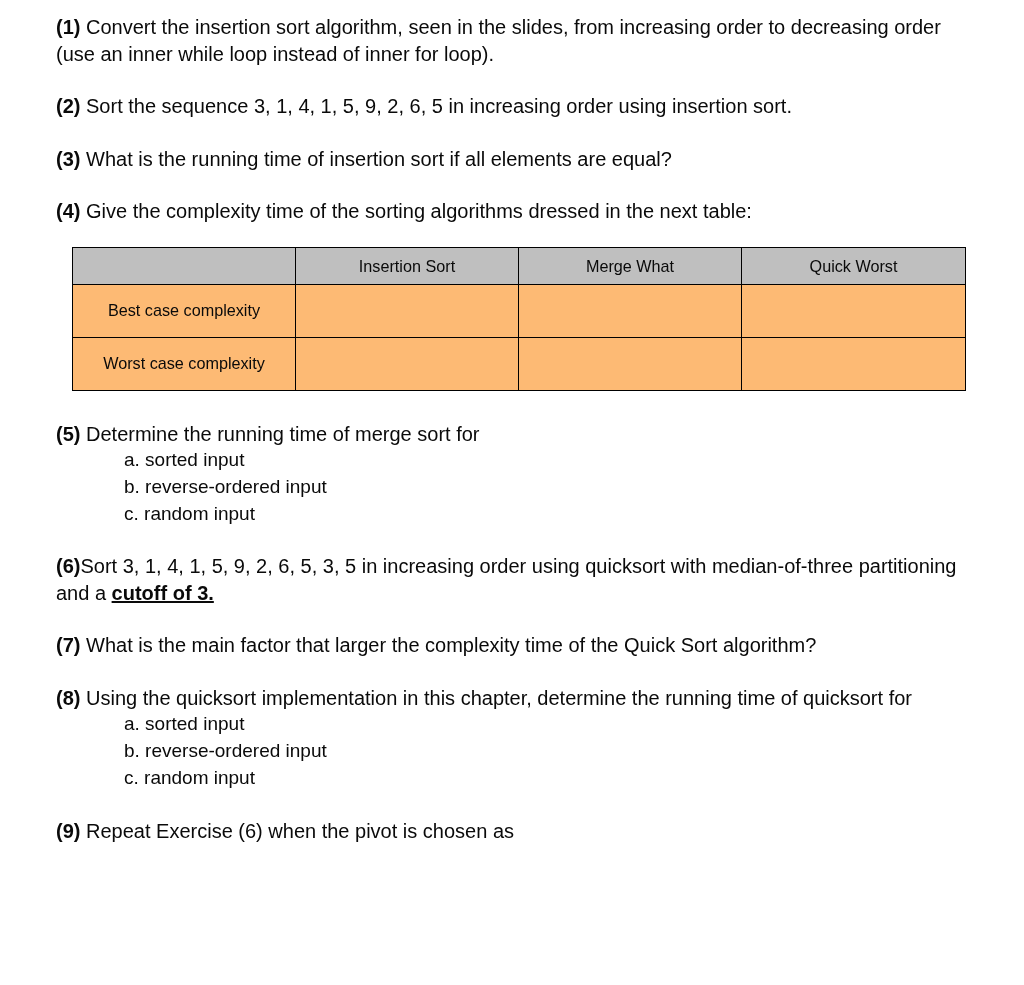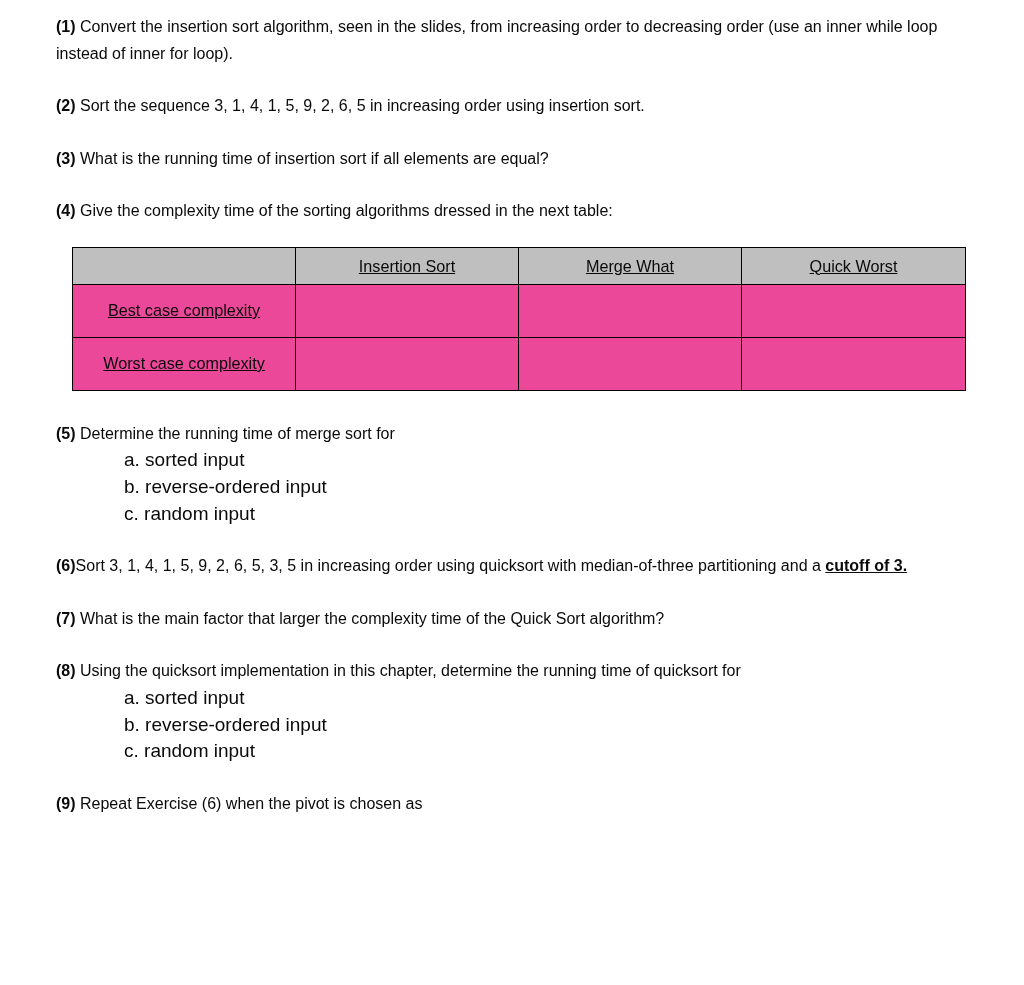--- a/index.html
+++ b/index.html
@@ -19,21 +19,21 @@
   .page {
     position: relative;
     width: 1024px;
     height: 985px;
     box-sizing: border-box;
     padding: 14px 56px 0 56px;
   }
 
   
   .question {
-    font-size: 16px;
+    font-size: 20px;
     line-height: 26.5px;
     margin: 0 0 26px 0;
     max-width: 924px;
     text-align: left;
   }
   .question.tight {
     margin-bottom: 0;
   }
   .q-num {
     font-weight: bold;
@@ -55,21 +55,20 @@
   .subitems li {
     font-size: 19px;
     line-height: 26.8px;
     padding-left: 68px;
     white-space: nowrap;
   }
 
   
   .table-wrap {
     margin: 22px 0 30px 16px;
-    text-decoration: underline;
   }
   table.complexity {
     border-collapse: collapse;
     width: 893px;
     table-layout: fixed;
   }
   table.complexity th,
   table.complexity td {
     border: 1px solid #000000;
     font-size: 16.2px;
@@ -78,21 +77,21 @@
     vertical-align: middle;
     padding: 0;
   }
   table.complexity thead th {
     background: #bfbfbf;
     height: 36px;
     line-height: 36px;
   }
   table.complexity tbody td {
     height: 52px;
-    background: #ec4899;
+    background: #fdba74;
   }
   table.complexity col.c0 { width: 223px; }
   table.complexity col.c1 { width: 223px; }
   table.complexity col.c2 { width: 223px; }
   table.complexity col.c3 { width: 224px; }
   .row-label {
     text-align: center;
   }
 </style>
 </head>

